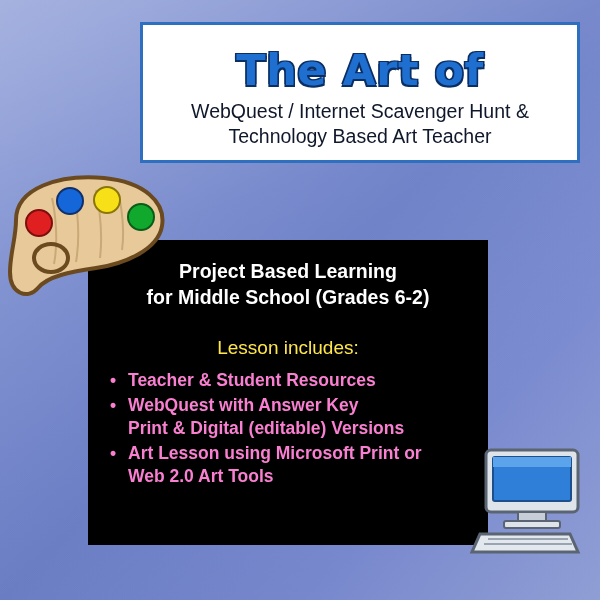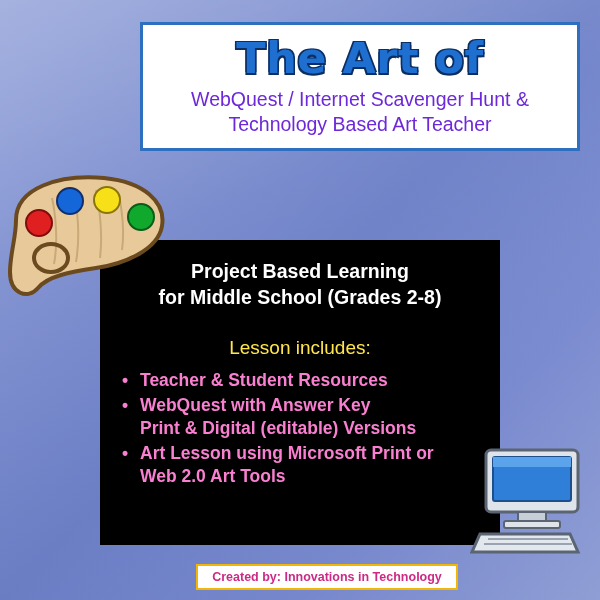--- a/index.html
+++ b/index.html
@@ -30,21 +30,21 @@
 
   
   .title-card {
     position: absolute;
     left: 140px;
     top: 22px;
     width: 440px;
     box-sizing: border-box;
     background: #ffffff;
     border: 3px solid #2f6fbf;
-    padding: 8px 10px 12px 10px;
+    padding: 20px 10px 12px 10px;
     text-align: center;
     z-index: 4;
   }
   .title-main {
     font-family: "DejaVu Sans", sans-serif;
     font-size: 43px;
     line-height: 1.08;
     font-weight: bold;
     color: #1f6fd0;
     letter-spacing: 0.5px;
@@ -52,38 +52,38 @@
       -1.5px -1.5px 0 #0b2e63,
        1.5px -1.5px 0 #0b2e63,
       -1.5px  1.5px 0 #0b2e63,
        1.5px  1.5px 0 #0b2e63;
     margin: 2px 0 6px 0;
   }
   .title-sub {
     font-family: "Liberation Sans", sans-serif;
     font-size: 19.5px;
     line-height: 1.25;
-    color: #6d28d9;
+    color: #0f172a;
     margin: 0;
   }
 
   
   .palette {
     position: absolute;
     left: 4px;
     top: 168px;
     width: 170px;
     height: 135px;
     z-index: 5;
   }
 
   
   .panel {
     position: absolute;
-    left: 100px;
+    left: 88px;
     top: 240px;
     width: 400px;
     height: 305px;
     background: #000000;
     z-index: 3;
     box-sizing: border-box;
     padding: 18px 14px 10px 14px;
   }
   .panel-head {
     color: #ffffff;
@@ -180,21 +180,21 @@
         <circle cx="103" cy="32" r="13" fill="#f7e017" stroke="#8a7606" stroke-width="2"></circle>
         <circle cx="137" cy="49" r="13" fill="#11a82e" stroke="#0a5c19" stroke-width="2"></circle>
         <circle cx="35" cy="55" r="13" fill="#e02020" stroke="#7d0e0e" stroke-width="2"></circle>
       </g>
     </svg>
   </div>
 
   <div class="panel">
     <div class="panel-head">
       <span>Project Based Learning</span>
-      <span class="line2">for Middle School (Grades 2-8)</span>
+      <span class="line2">for Middle School (Grades 6-2)</span>
     </div>
 
     <div class="includes">Lesson includes:</div>
 
     <ul class="bullets">
       <li>
         <span class="bullet-dot">•</span>
         <span>Teacher &amp; Student Resources</span>
       </li>
       <li>
@@ -218,15 +218,14 @@
         <rect x="27" y="9" width="78" height="10" fill="#5ba3ea"></rect>
         <rect x="52" y="64" width="28" height="9" fill="#c7ced8" stroke="#5a6472" stroke-width="2"></rect>
         <rect x="38" y="73" width="56" height="7" rx="2" fill="#dfe4ea" stroke="#5a6472" stroke-width="2"></rect>
         <path d="M14,86 L104,86 L112,104 L6,104 Z" fill="#e3e8ee" stroke="#5a6472" stroke-width="3"></path>
         <line x1="22" y1="91" x2="102" y2="91" stroke="#9aa4b0" stroke-width="2"></line>
         <line x1="18" y1="96" x2="106" y2="96" stroke="#9aa4b0" stroke-width="2"></line>
       </g>
     </svg>
   </div>
 
-  <div class="credit">Created by:  Innovations in Technology</div>
 
 </div>
 
 </body></html>

